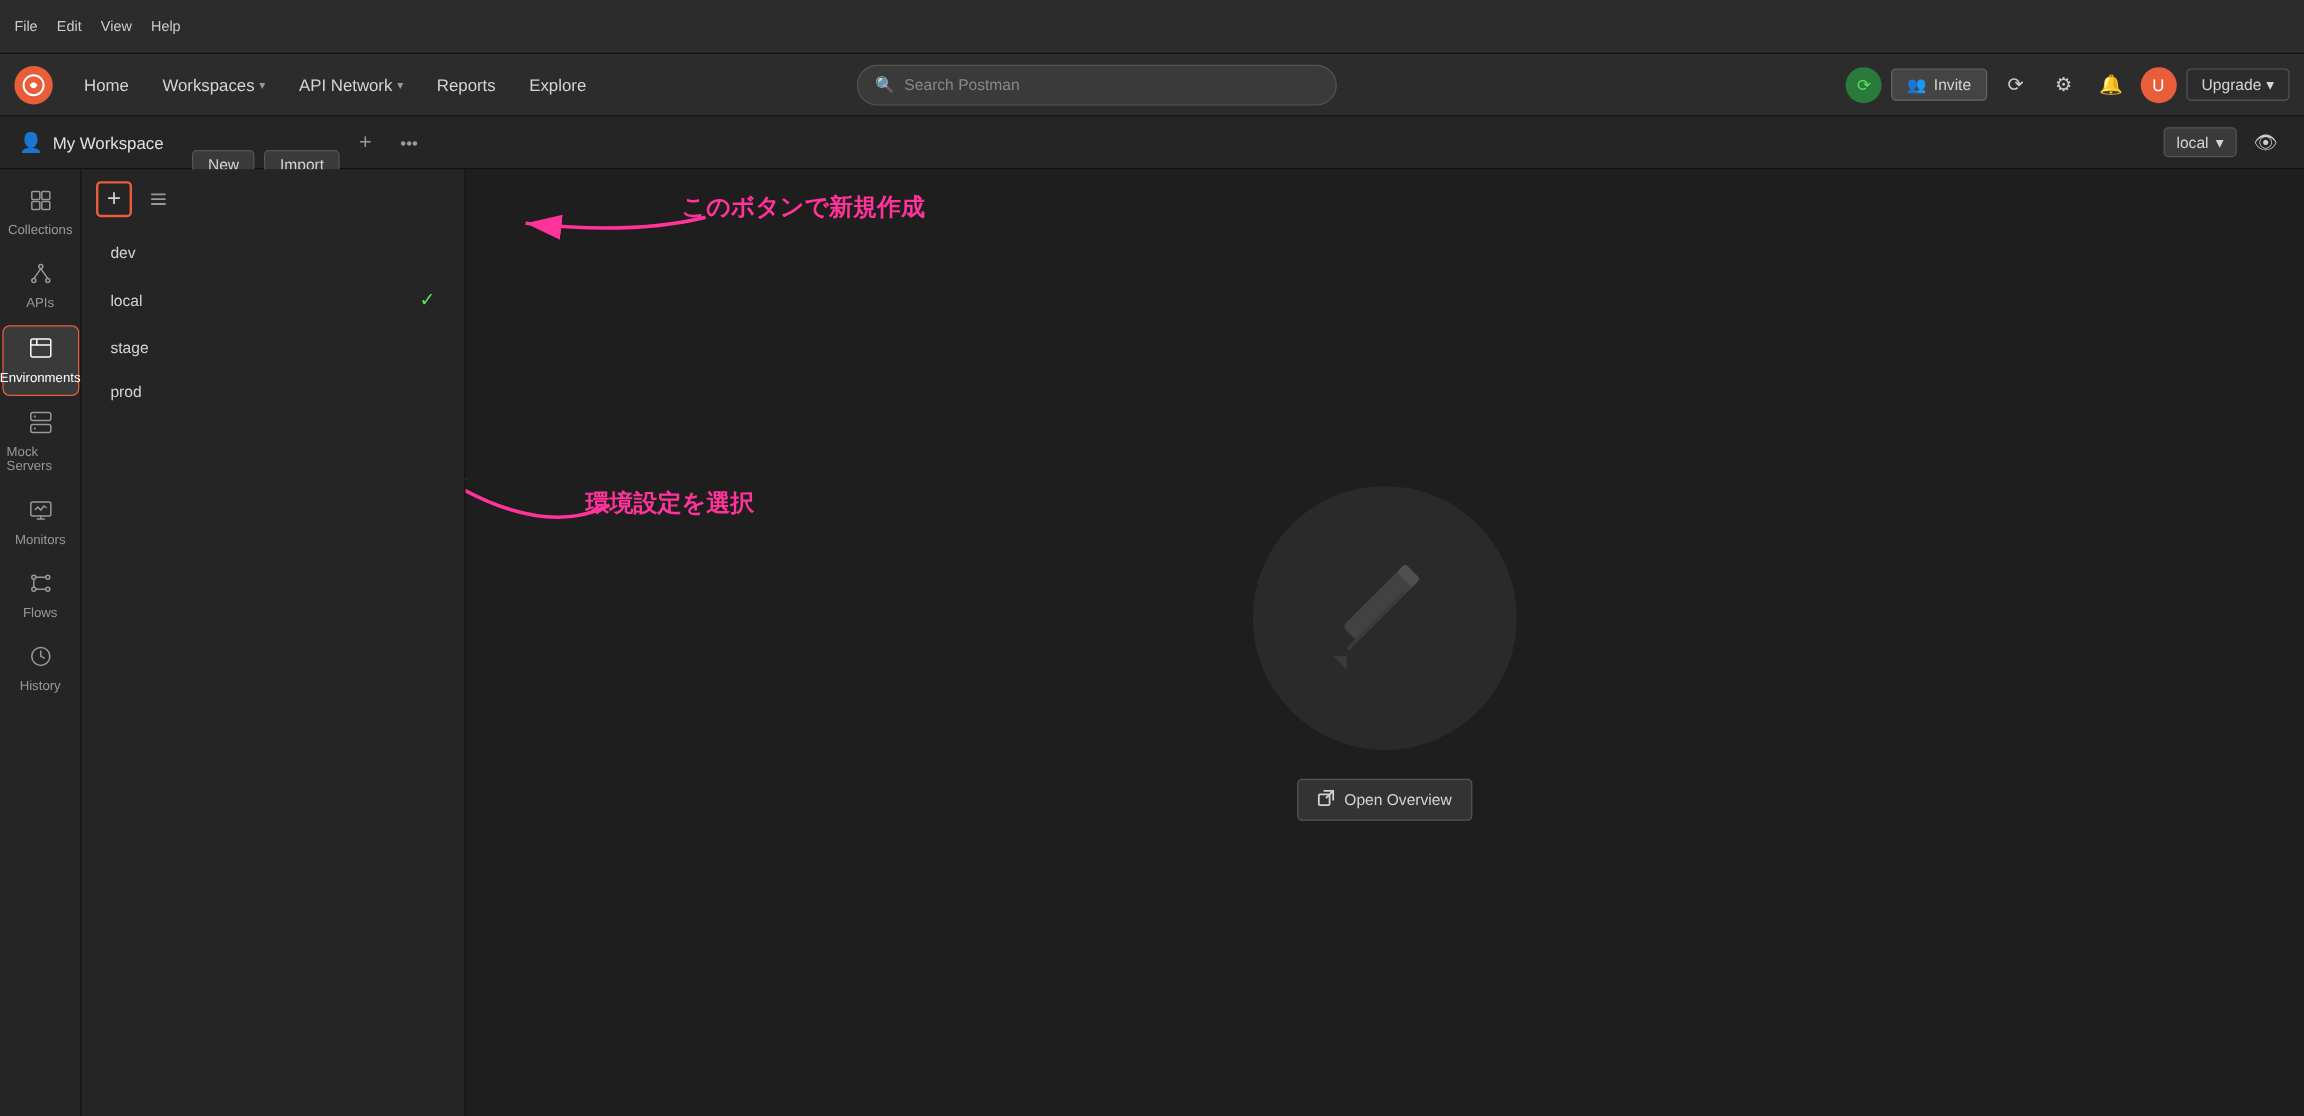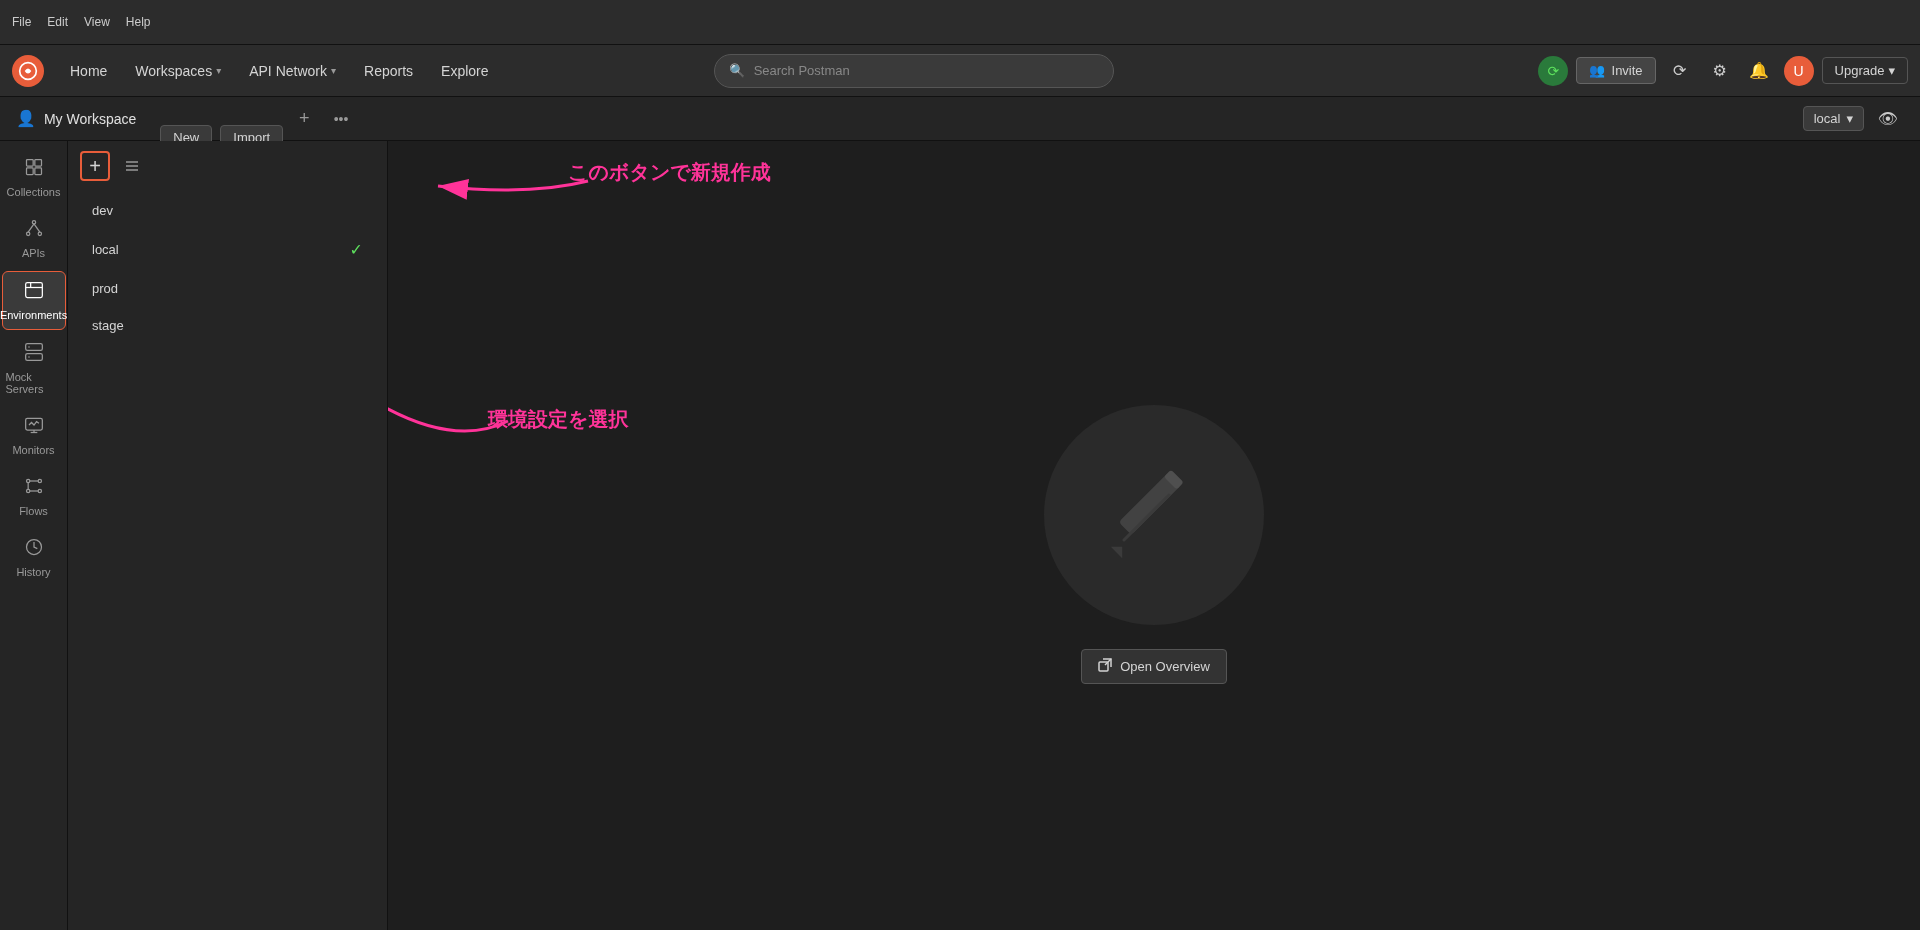--- a/index.html
+++ b/index.html
@@ -545,24 +545,24 @@
     </div>
     <div class="env-list">
       <div class="env-list-item">
         <span>dev</span>
       </div>
       <div class="env-list-item">
         <span>local</span>
         <span class="check-icon">✓</span>
       </div>
       <div class="env-list-item">
-        <span>prod</span>
+        <span>stage</span>
       </div>
       <div class="env-list-item">
-        <span>stage</span>
+        <span>prod</span>
       </div>
     </div>
   </div>
 
   <div class="main-content">
     <div class="empty-state">
       <div class="empty-circle">
         <svg class="pencil-svg" width="120" height="120" viewBox="0 0 120 120" fill="none">
           <rect x="40" y="20" width="18" height="70" rx="4" transform="rotate(45 60 60)" fill="#666"></rect>
           <polygon points="60,95 52,103 68,103" fill="#555" transform="rotate(45 60 60) translate(0,10)"></polygon>

